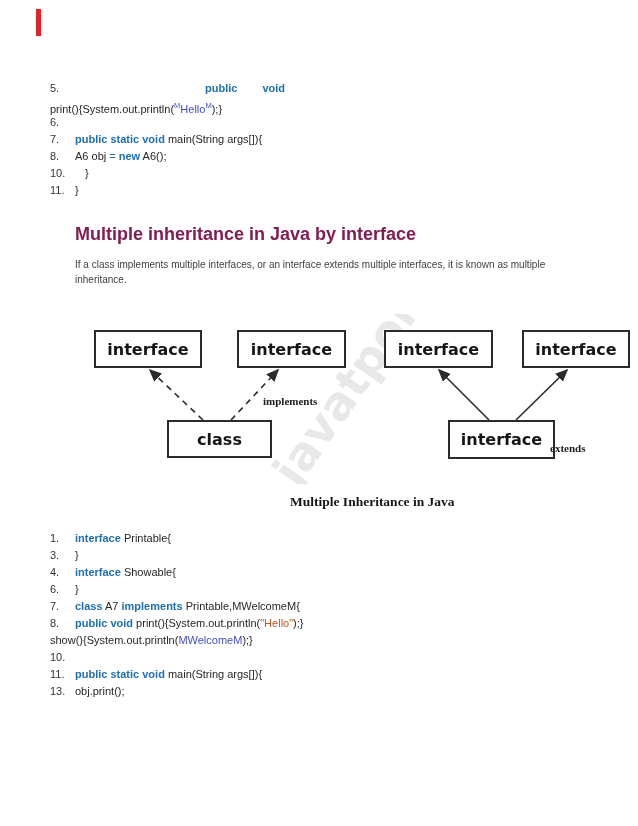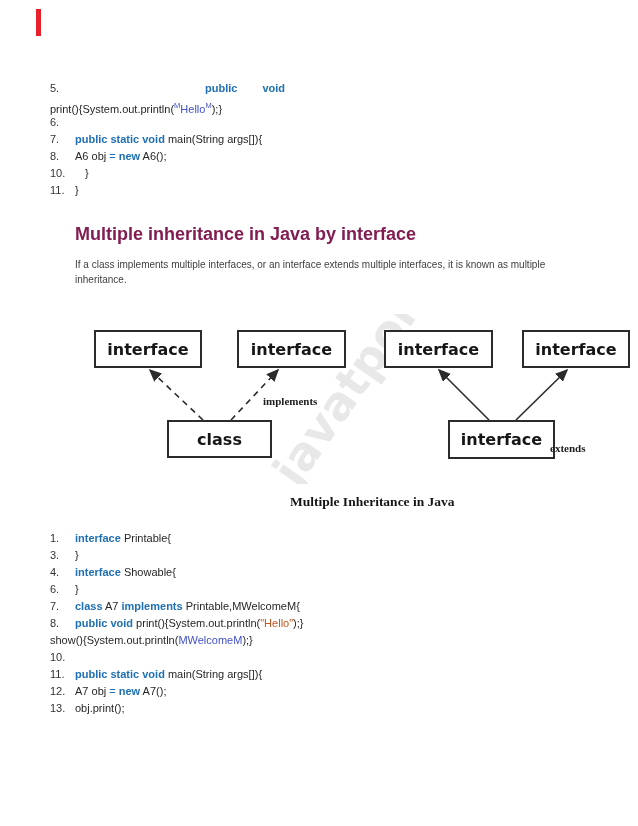--- a/index.html
+++ b/index.html
@@ -130,17 +130,16 @@
   <div class="codeblock bottom">
       <div class="code-line"><span class="ln">1.</span><span class="seg-kw">interface</span><span class="seg-plain"> Printable{</span></div>
       <div class="code-line"><span class="ln">3.</span><span class="seg-plain">}</span></div>
       <div class="code-line"><span class="ln">4.</span><span class="seg-kw">interface</span><span class="seg-plain"> Showable{</span></div>
       <div class="code-line"><span class="ln">6.</span><span class="seg-plain">}</span></div>
       <div class="code-line"><span class="ln">7.</span><span class="seg-kw">class</span><span class="seg-plain"> A7 </span><span class="seg-kw">implements</span><span class="seg-plain"> Printable,MWelcomeM{</span></div>
       <div class="code-line"><span class="ln">8.</span><span class="seg-kw">public void</span><span class="seg-plain"> print(){System.out.println(</span><span class="seg-str">"Hello"</span><span class="seg-plain">);}</span></div>
       <div class="code-line"><span class="seg-plain">show(){System.out.println(</span><span class="seg-strb">MWelcomeM</span><span class="seg-plain">);}</span></div>
       <div class="code-line"><span class="ln">10.</span></div>
       <div class="code-line"><span class="ln">11.</span><span class="seg-kw">public static void</span><span class="seg-plain"> main(String args[]){</span></div>
-      <div class="code-line"><span class="ln">12.</span><span class="seg-plain">A7 obj </span><span class="seg-op">=</span><span class="seg-plain"> </span><span class="seg-kw">new</span><span class="seg-plain"> A7();</span></div>
       <div class="code-line"><span class="ln">13.</span><span class="seg-plain">obj.print();</span></div>
     </div>
 
 </div>
 
 </body></html>

